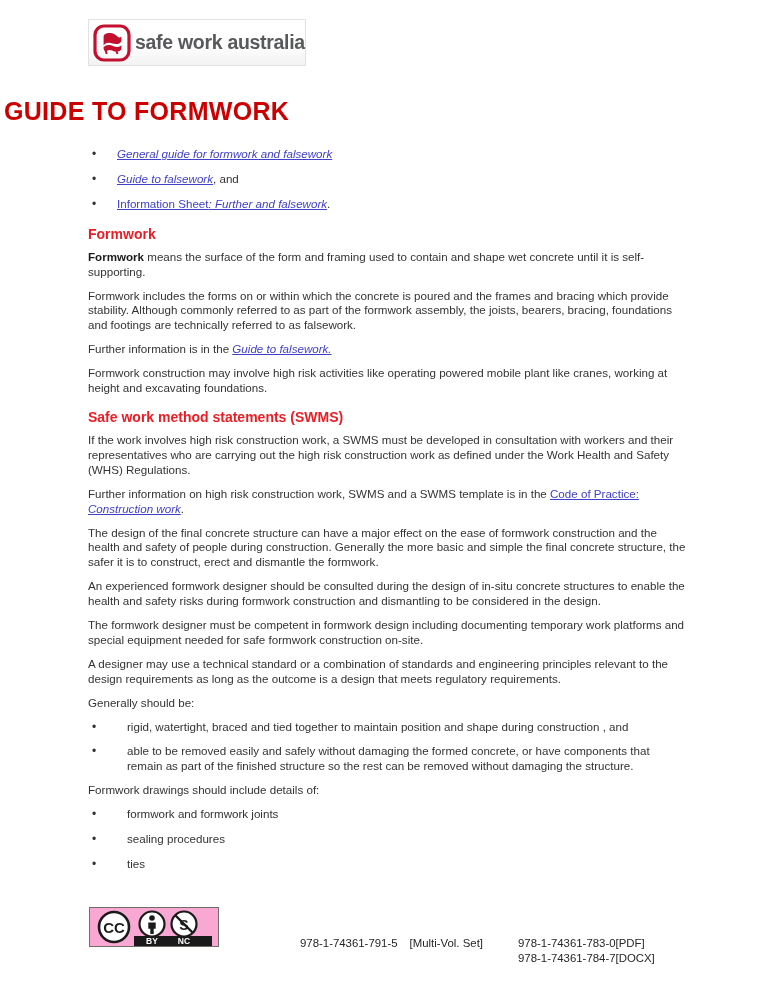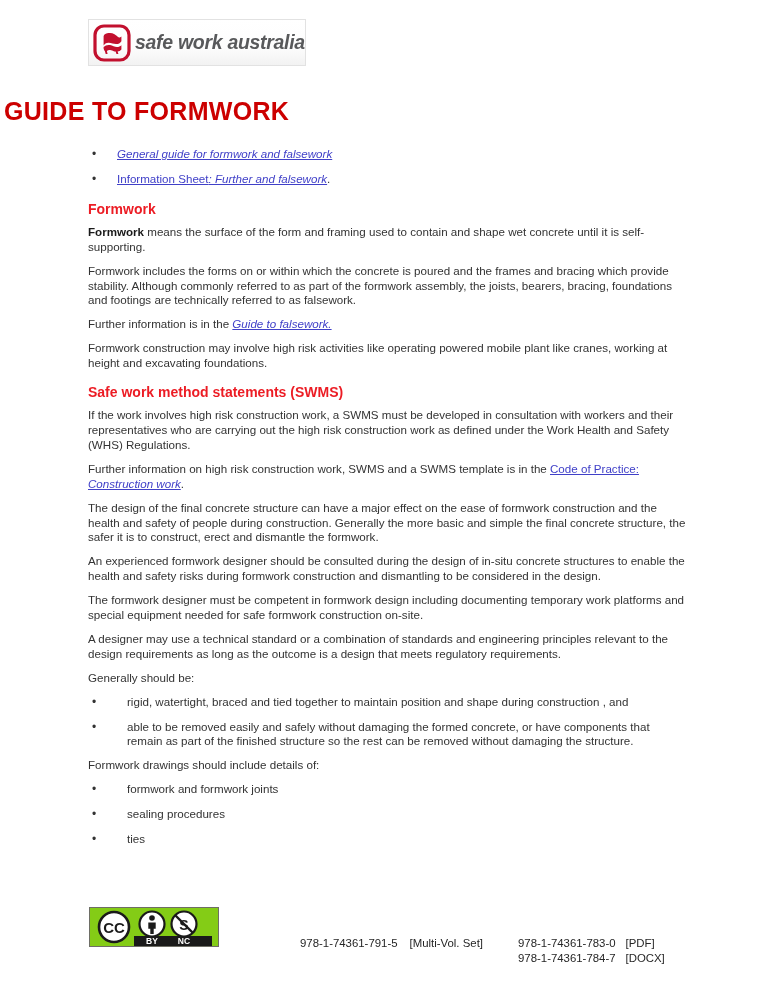--- a/index.html
+++ b/index.html
@@ -28,21 +28,20 @@
     position: absolute;
     left: 88px;
     top: 19px;
     width: 218px;
     height: 47px;
     border: 1px solid #e2e2e2;
     background: linear-gradient(to bottom, #ffffff 0%, #fdfdfd 60%, #f2f2f2 100%);
     box-sizing: border-box;
     display: flex;
     align-items: center;
-    font-style: italic;
   }
   .logo-mark {
     width: 40px;
     height: 40px;
     margin-left: 3px;
     flex: none;
   }
   .logo-text {
     font-family: "Liberation Sans", sans-serif;
     font-weight: bold;
@@ -131,39 +130,39 @@
 
   ul.blist.la { margin-top: 9px; }
 
   
   .cc-badge {
     position: absolute;
     left: 89px;
     top: 907px;
     width: 130px;
     height: 40px;
-    background: #84cc16;
+    background: #f9a8d4;
     border: 1px solid #6e6e66;
     box-sizing: border-box;
   }
   .cc-badge svg { display: block; }
 
   .isbn-block {
     position: absolute;
     top: 936px;
     font-size: 11.4px;
     line-height: 14.5px;
     color: #262626;
     white-space: nowrap;
   }
   .isbn-left { left: 300px; }
   .isbn-right { left: 518px; }
   .isbn-row { display: block; }
   .isbn-code { display: inline-block; }
-  .isbn-tag { display: inline-block; margin-left: 10px; }
+  .isbn-tag { display: inline-block; }
   .isbn-left .isbn-tag { margin-left: 12px; }
 </style>
 </head>
 <body>
 
 <div class="page">
 
   <div class="logo-wrap">
     <span class="logo-mark">
       <svg viewBox="0 0 40 40" width="40" height="40" aria-hidden="true">
@@ -194,20 +193,21 @@
     <span class="logo-text">safe work australia</span>
   </div>
 
   <div class="doc-title">GUIDE TO FORMWORK</div>
 
   <div class="content">
 
 
     <ul class="blist la">
       <li><a class="doclink" href="#">General guide for formwork and falsework</a></li>
+      <li><a class="doclink" href="#">Guide to falsework</a><span>, and</span></li>
       <li><a class="doclink upright" href="#"><span class="up">Information Sheet</span><span class="ital">: Further and falsework</span></a><span>.</span></li>
     </ul>
 
     <h2 class="section first">Formwork</h2>
 
     <p class="body"><b class="lead">Formwork</b><span> means the surface of the form and framing used to contain and shape wet concrete until it is self-supporting.</span></p>
 
     <p class="body">Formwork includes the forms on or within which the concrete is poured and the frames and bracing which provide stability. Although commonly referred to as part of the formwork assembly, the joists, bearers, bracing, foundations and footings are technically referred to as falsework.</p>
 
     <p class="body"><span>Further information is in the </span><a class="doclink" href="#">Guide to falsework.</a></p>

